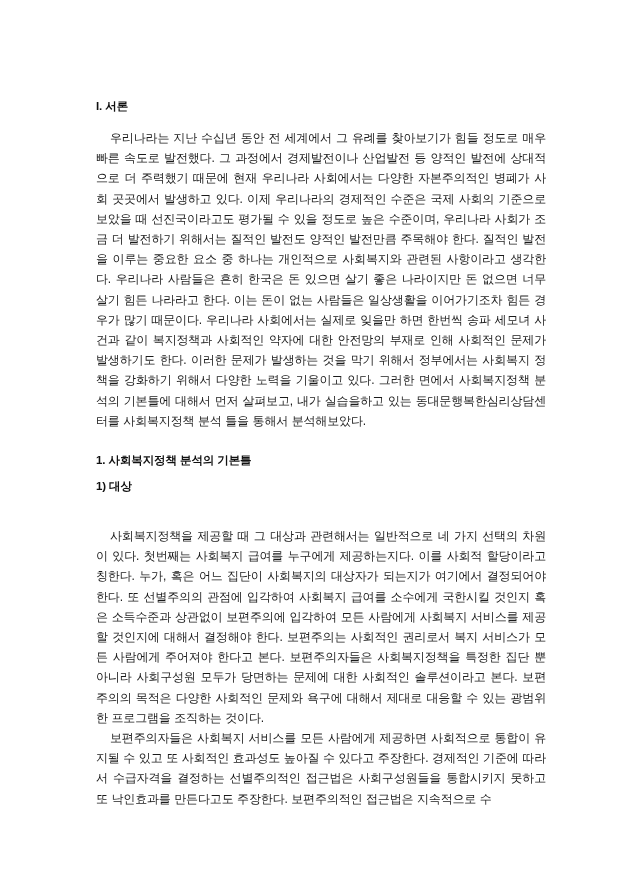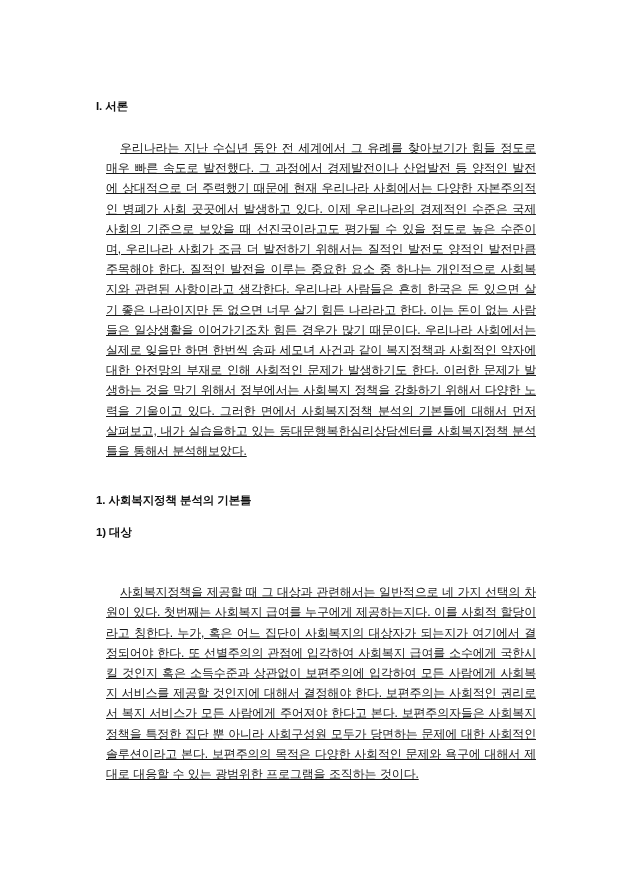--- a/index.html
+++ b/index.html
@@ -38,33 +38,32 @@
     white-space: pre;
   }
 
   .para {
     font-size: 12px;
     line-height: 20.2px;
     color: #1a1a1a;
     text-align: justify;
     text-justify: inter-character;
     text-indent: 14px;
-    margin: 10px;
+    margin: 0;
     letter-spacing: -0.15px;
     word-spacing: 0.4px;
     word-break: break-all;
-    text-decoration: underline;
   }
 
   .gap-after-heading { height: 12px; }
   .gap-before-heading { height: 19px; }
   .gap-after-heading-block { height: 14px; }
 
   .sec-h1 { margin-bottom: 0; }
-  .sec-h2 { margin-bottom: 12px; }
+  .sec-h2 { margin-bottom: 6px; }
   .sec-h3 { margin-bottom: 16px; }
 </style>
 </head>
 <body>
 
 <div class="page">
   <div class="content">
 
     <div class="heading sec-h1">I. 서론</div>
 
@@ -76,15 +75,16 @@
 
 
     <div class="heading sec-h2">1. 사회복지정책 분석의 기본틀</div>
 
     <div class="heading sec-h3">1) 대상</div>
 
     <div class="gap-after-heading-block"></div>
 
     <p class="para">사회복지정책을 제공할 때 그 대상과 관련해서는 일반적으로 네 가지 선택의 차원이 있다. 첫번째는 사회복지 급여를 누구에게 제공하는지다. 이를 사회적 할당이라고 칭한다. 누가, 혹은 어느 집단이 사회복지의 대상자가 되는지가 여기에서 결정되어야 한다. 또 선별주의의 관점에 입각하여 사회복지 급여를 소수에게 국한시킬 것인지 혹은 소득수준과 상관없이 보편주의에 입각하여 모든 사람에게 사회복지 서비스를 제공할 것인지에 대해서 결정해야 한다. 보편주의는 사회적인 권리로서 복지 서비스가 모든 사람에게 주어져야 한다고 본다. 보편주의자들은 사회복지정책을 특정한 집단 뿐 아니라 사회구성원 모두가 당면하는 문제에 대한 사회적인 솔루션이라고 본다. 보편주의의 목적은 다양한 사회적인 문제와 욕구에 대해서 제대로 대응할 수 있는 광범위한 프로그램을 조직하는 것이다.</p>
 
+    <p class="para">보편주의자들은 사회복지 서비스를 모든 사람에게 제공하면 사회적으로 통합이 유지될 수 있고 또 사회적인 효과성도 높아질 수 있다고 주장한다. 경제적인 기준에 따라서 수급자격을 결정하는 선별주의적인 접근법은 사회구성원들을 통합시키지 못하고 또 낙인효과를 만든다고도 주장한다. 보편주의적인 접근법은 지속적으로 수</p>
 
   </div>
 </div>
 
 </body></html>

